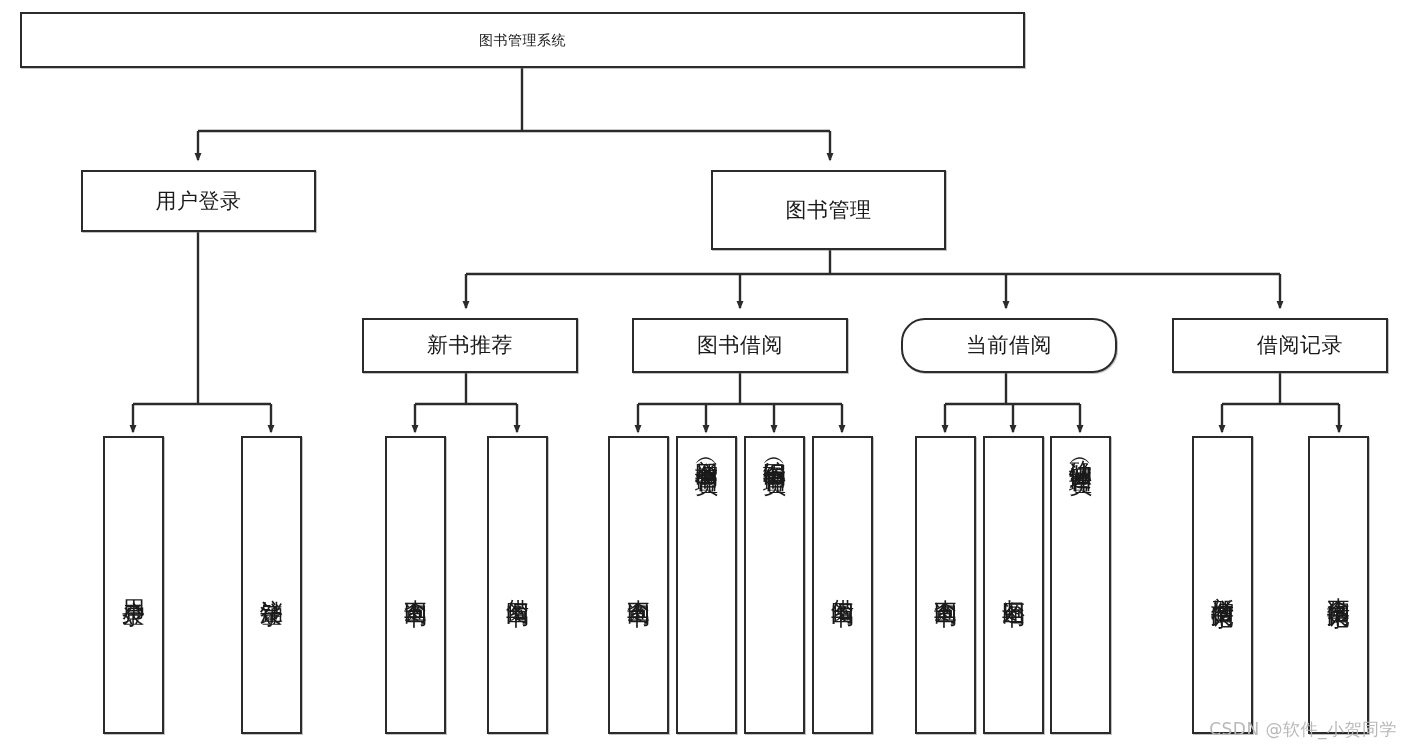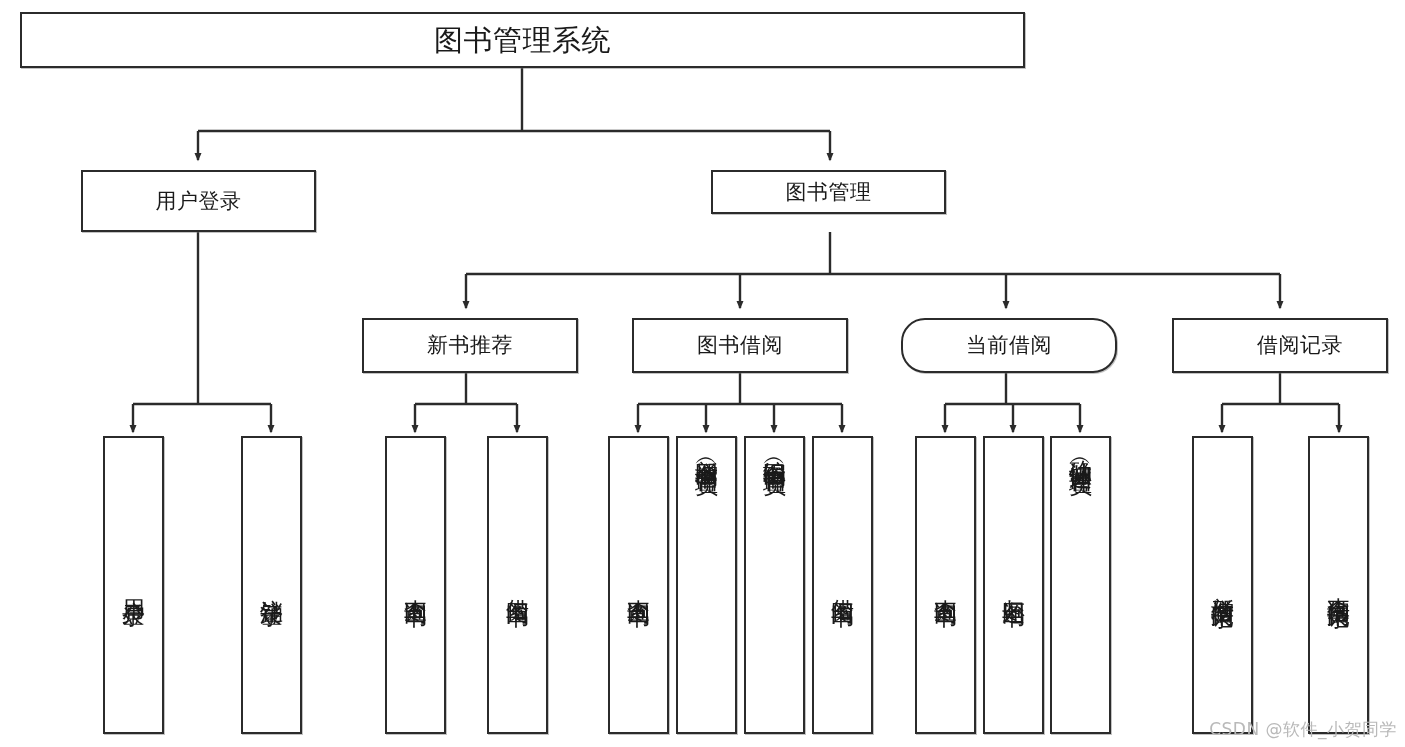--- a/index.html
+++ b/index.html
@@ -42,21 +42,21 @@
     line-height: 1.18;
     letter-spacing: 0.5px;
     white-space: nowrap;
   }
   
   .node.horiz .node-label {
     font-size: 21px;
     writing-mode: horizontal-tb;
   }
   .node.root .node-label {
-    font-size: 29px;
+    font-size: 14px;
   }
   
   .node.vert {
     align-items: flex-start;
     justify-content: center;
     padding-top: 4px;
   }
   .node.vert .node-label {
     writing-mode: vertical-rl;
     text-orientation: upright;
@@ -137,21 +137,21 @@
   </svg>
 
   <div class="node horiz root" style="left:20px; top:12px; width:1005px; height:56px;">
     <span class="node-label">图书管理系统</span>
   </div>
 
   <div class="node horiz" style="left:81px; top:170px; width:235px; height:62px;">
     <span class="node-label">用户登录</span>
   </div>
 
-  <div class="node horiz" style="left:711px; top:170px; width:235px; height:44px;">
+  <div class="node horiz" style="left:711px; top:170px; width:235px; height:80px;">
     <span class="node-label">图书管理</span>
   </div>
 
   <div class="node horiz" style="left:362px; top:318px; width:216px; height:55px;">
     <span class="node-label">新书推荐</span>
   </div>
 
   <div class="node horiz" style="left:632px; top:318px; width:216px; height:55px;">
     <span class="node-label">图书借阅</span>
   </div>

